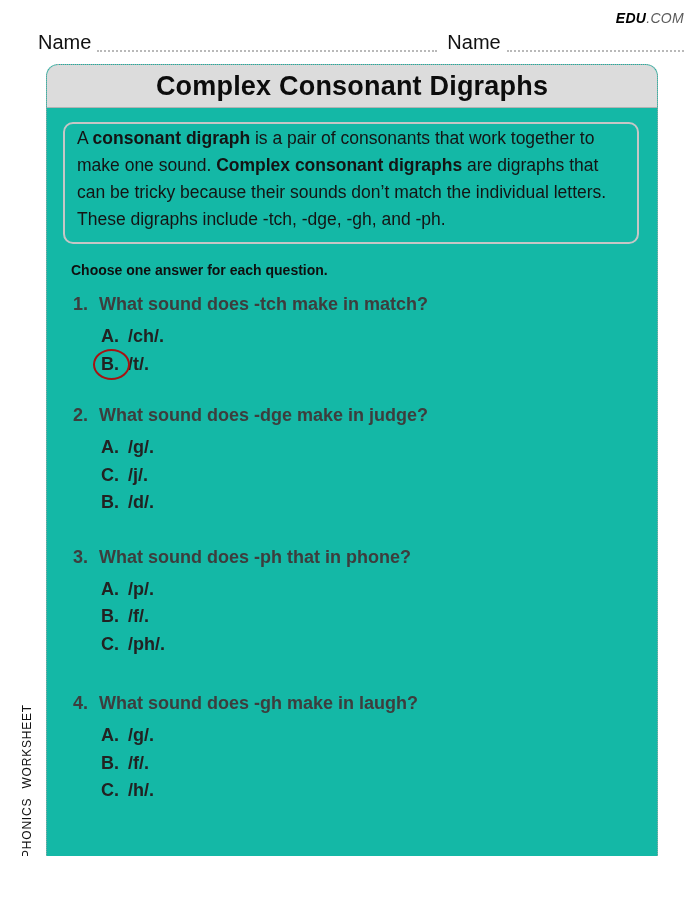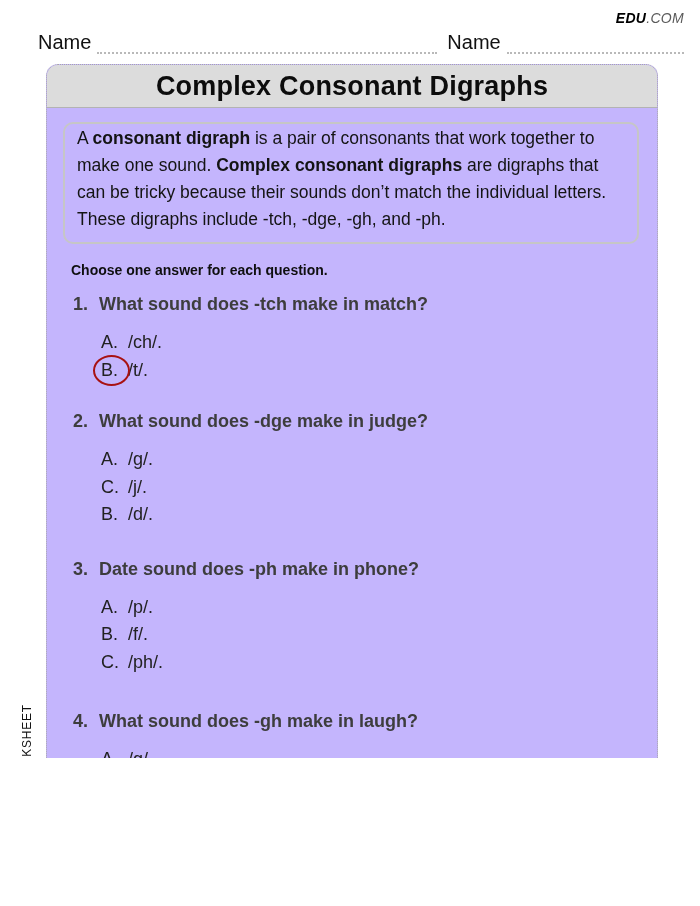--- a/index.html
+++ b/index.html
@@ -1,20 +1,20 @@
 <!DOCTYPE html>
 <html><head>
 <meta charset="utf-8">
 <style>
   * { box-sizing: border-box; }
   html, body { margin: 0; padding: 0; background: #ffffff; }
   .page {
     position: relative;
     width: 700px;
-    height: 758px;
+    height: 856px;
     background: #ffffff;
     font-family: "Liberation Sans", sans-serif;
     overflow: hidden;
   }
 
   
   .logo {
     position: absolute;
     top: 10px;
     right: 16px;
@@ -25,21 +25,21 @@
   .logo .brand-bold { font-weight: bold; color: #000000; }
   .logo .brand-suffix { font-weight: normal; color: #5a5a5a; }
 
   
   .name-date-row {
     position: absolute;
     top: 30px;
     left: 38px;
     right: 16px;
     display: flex;
-    align-items: flex-end;
+    align-items: flex-start;
     font-size: 20px;
     color: #111111;
   }
   .field-label { line-height: 24px; }
   .fill-line {
     border-bottom: 2px dotted #b9b9b9;
     height: 22px;
   }
   .name-line { width: 340px; margin-left: 6px; }
   .date-label { margin-left: 10px; }
@@ -47,21 +47,21 @@
 
   
   .card {
     position: absolute;
     left: 46px;
     top: 64px;
     width: 612px;
     height: 804px;
     border: 1px dotted #a8a8a8;
     border-radius: 12px;
-    background: #c4b5fd;
+    background: #14b8a6;
   }
   .card-header {
     background: #dcdcdc;
     border-bottom: 1px solid #b3b3b3;
     border-radius: 11px 11px 0 0;
     height: 43px;
     display: flex;
     align-items: center;
     justify-content: center;
   }
@@ -94,21 +94,21 @@
   .question.q1 { margin-top: 16px; }
   .question.q3 { margin-top: 30px; }
   .question.q4 { margin-top: 35px; }
   .q-head {
     display: flex;
     font-size: 18px;
     font-weight: bold;
     color: #3d3d3d;
   }
   .q-num { width: 26px; flex: none; }
-  .options { margin: 14px 0 0 28px; }
+  .options { margin: 8px 0 0 28px; font-weight: bold; }
   .option {
     position: relative;
     font-size: 18px;
     line-height: 27.5px;
     color: #222222;
   }
   .opt-label { display: inline-block; min-width: 27px; }
   .answer-circle {
     position: absolute;
     left: -8px;
@@ -193,21 +193,21 @@
         </div>
         <div class="option">
           <span class="opt-label">B.</span><span>/d/.</span>
         </div>
       </div>
     </div>
 
     <div class="question q3">
       <div class="q-head">
         <span class="q-num">3.</span>
-        <span class="q-text">Date sound does -ph make in phone?</span>
+        <span class="q-text">What sound does -ph that in phone?</span>
       </div>
       <div class="options">
         <div class="option">
           <span class="opt-label">A.</span><span>/p/.</span>
         </div>
         <div class="option">
           <span class="opt-label">B.</span><span>/f/.</span>
         </div>
         <div class="option">
           <span class="opt-label">C.</span><span>/ph/.</span>

